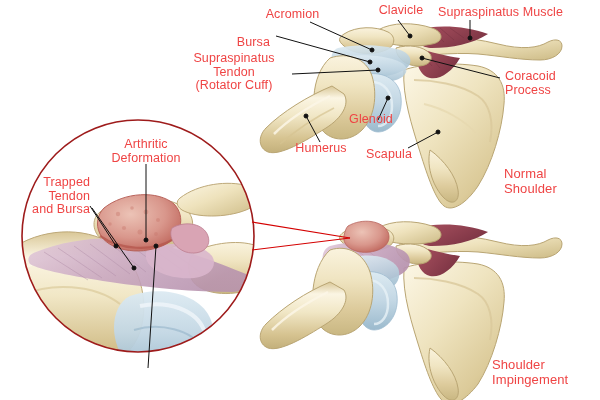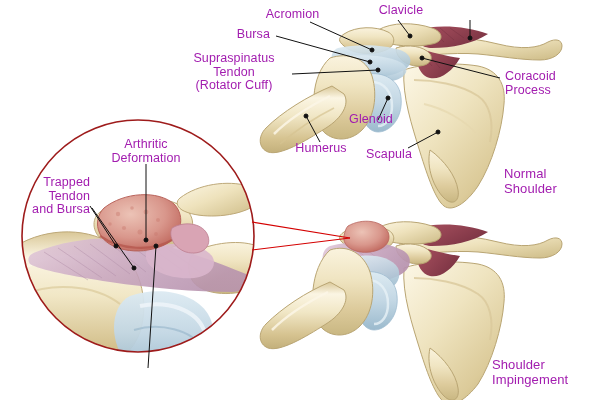--- a/index.html
+++ b/index.html
@@ -18,21 +18,21 @@
     overflow: hidden;
   }
   #figure svg {
     display: block;
   }
   .lbl {
     position: absolute;
     font-family: "Liberation Sans", sans-serif;
     font-size: 12.5px;
     line-height: 13.5px;
-    color: #a21caf;
+    color: #ef4444;
     white-space: pre;
     letter-spacing: 0.1px;
   }
   .lbl.ctr { text-align: center; }
   .lbl.rgt { text-align: right; }
   .lbl.lft { text-align: left; }
   .big { font-size: 13px; line-height: 15px; }
 </style>
 </head>
 <body>
@@ -299,22 +299,23 @@
       <circle cx="134" cy="268" r="2" fill="#111"></circle>
       <path d="M148,368 L156,246"></path>
       <circle cx="156" cy="246" r="2" fill="#111"></circle>
     </g>
   </svg>
 
   <div class="lbl ctr" style="left:255px; top:8px; width:75px;">Acromion</div>
 
   <div class="lbl ctr" style="left:370px; top:4px; width:62px;">Clavicle</div>
 
-
-  <div class="lbl rgt" style="left:216px; top:28px; width:54px;">Bursa</div>
+  <div class="lbl lft" style="left:438px; top:6px; width:160px;">Supraspinatus Muscle</div>
+
+  <div class="lbl rgt" style="left:216px; top:36px; width:54px;">Bursa</div>
 
   <div class="lbl ctr" style="left:178px; top:52px; width:112px;">Supraspinatus
 Tendon
 (Rotator Cuff)</div>
 
   <div class="lbl lft" style="left:505px; top:70px; width:78px;">Coracoid
 Process</div>
 
   <div class="lbl ctr" style="left:340px; top:113px; width:62px;">Glenoid</div>
 

